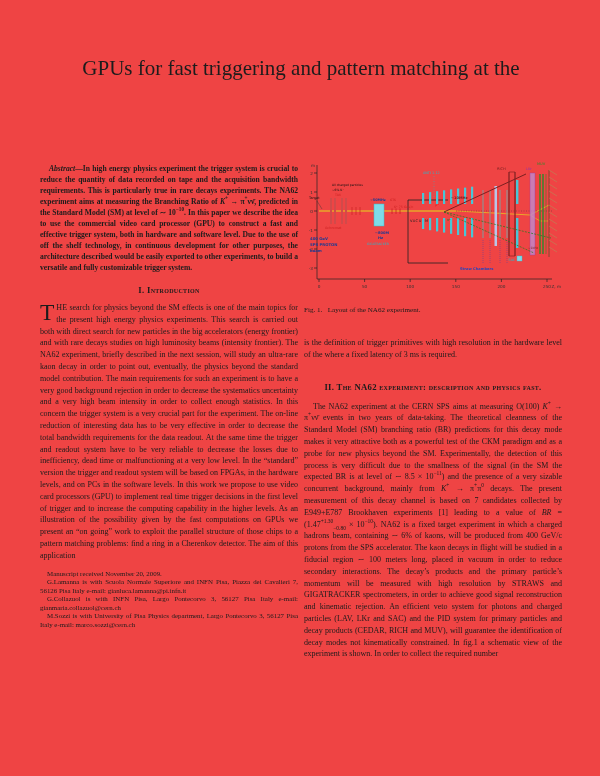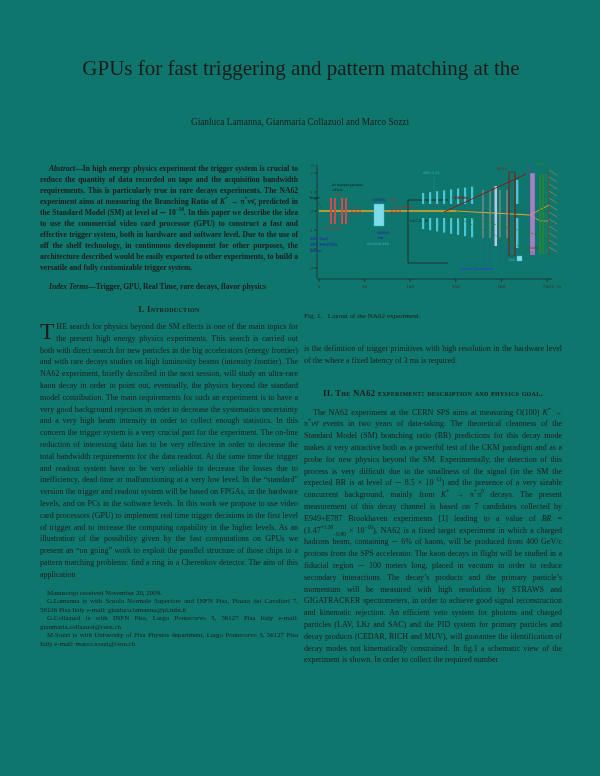--- a/index.html
+++ b/index.html
@@ -1,17 +1,17 @@
 <!DOCTYPE html>
 <html><head>
 <meta charset="utf-8">
 <style>
   html,body { margin:0; padding:0; background:#ffffff; }
   .page {
-    position:relative; width:600px; height:776px; background:#0f766e;
+    position:relative; width:600px; height:776px; background:#ef4444;
     color:#1c1c1c; font-family:"Liberation Serif", serif; overflow:hidden;
   }
   .title { position:absolute; top:55px; left:40px; right:38px; text-align:center;
            font-size:21px; line-height:27.5px; font-weight:400; }
   .authors { position:absolute; top:117px; left:0; right:0; text-align:center; font-size:9.3px; }
   .col { position:absolute; top:160px; width:258px; text-align:justify; }
   .col-left { left:40px; }
   .col-right { left:304px; }
   p { margin:0; }
   .abstract { font-weight:bold; font-size:7.6px; line-height:11px; text-indent:9px; margin-top:3px; }
@@ -19,38 +19,36 @@
   h2.sec { font-size:8.7px; font-weight:700; font-variant:small-caps; text-align:center;
            margin:12px 0 7px; letter-spacing:0.3px; }
   h2.sec2 { margin:21px 0 9px; padding:0 14px; }
   .body { font-size:8px; line-height:11.8px; }
   .indent { text-indent:9px; }
   .dropcap { float:left; font-size:23.5px; line-height:19.5px; padding:1px 2px 0 0; }
   sup, sub { font-size:68%; line-height:0; }
   .footnotes { margin-top:8px; font-size:6.9px; line-height:8.5px; }
   .footnotes p { text-indent:7px; }
   figure { margin:0; }
-  figcaption { font-size:7.1px; margin-top:13px; text-align:left; white-space:pre-wrap; }
+  figcaption { font-size:7.1px; margin-top:7px; text-align:left; white-space:pre-wrap; }
   .cont { margin-top:23px; }
   .fig text { font-family:"DejaVu Sans", sans-serif; }
 </style>
 </head>
 <body>
 
 <div class="page">
 
   <div class="title">
     <div>GPUs for fast triggering and pattern matching at the</div>
   </div>
 
-  <div class="authors">Gianluca Lamanna, Gianmaria Collazuol and Marco Sozzi</div>
 
   <div class="col col-left">
     <p class="abstract"><i>Abstract</i>—In high energy physics experiment the trigger system is crucial to reduce the quantity of data recorded on tape and the acquisition bandwidth requirements. This is particularly true in rare decays experiments. The NA62 experiment aims at measuring the Branching Ratio of <i>K</i><sup>+</sup> → π<sup>+</sup>νν̄, predicted in the Standard Model (SM) at level of ∼ 10<sup>−10</sup>. In this paper we describe the idea to use the commercial video card processor (GPU) to construct a fast and effective trigger system, both in hardware and software level. Due to the use of off the shelf technology, in continuous development for other purposes, the architecture described would be easily exported to other experiments, to build a versatile and fully customizable trigger system.</p>
-    <p class="abstract index"><i>Index Terms</i>—Trigger, GPU, Real Time, rare decays, flavor physics</p>
 
     <h2 class="sec">I. Introduction</h2>
 
     <p class="body"><span class="dropcap">T</span><span>HE search for physics beyond the SM effects is one of the main topics for the present high energy physics experiments. This search is carried out both with direct search for new particles in the big accelerators (energy frontier) and with rare decays studies on high luminosity beams (intensity frontier). The NA62 experiment, briefly described in the next session, will study an ultra-rare kaon decay in order to point out, eventually, the physics beyond the standard model contribution. The main requirements for such an experiment is to have a very good background rejection in order to decrease the systematics uncertainty and a very high beam intensity in order to collect enough statistics. In this concern the trigger system is a very crucial part for the experiment. The on-line reduction of interesting data has to be very effective in order to decrease the total bandwidth requirements for the data readout. At the same time the trigger and readout system have to be very reliable to decrease the losses due to inefficiency, dead time or malfunctioning at a very low level. In the “standard” version the trigger and readout system will be based on FPGAs, in the hardware levels, and on PCs in the software levels. In this work we propose to use video card processors (GPU) to implement real time trigger decisions in the first level of trigger and to increase the computing capability in the higher levels. As an illustration of the possibility given by the fast computations on GPUs we present an “on going” work to exploit the parallel structure of those chips to a pattern matching problems: find a ring in a Cherenkov detector. The aim of this application</span></p>
 
     <div class="footnotes">
       <p>Manuscript received November 20, 2009.</p>
       <p>G.Lamanna is with Scuola Normale Superiore and INFN Pisa, Piazza dei Cavalieri 7, 56126 Pisa Italy e-mail: gianluca.lamanna@pi.infn.it</p>
       <p>G.Collazuol is with INFN Pisa, Largo Pontecorvo 3, 56127 Pisa Italy e-mail: gianmaria.collazuol@cern.ch</p>
       <p>M.Sozzi is with University of Pisa Physics department, Largo Pontecorvo 3, 56127 Pisa Italy e-mail: marco.sozzi@cern.ch</p>
@@ -222,18 +220,18 @@
 
         <rect x="213" y="96" width="5" height="5" fill="#7fdbe8" stroke="#3bbccc" stroke-width="0.4"></rect>
         <text x="211" y="100.5" text-anchor="end" font-size="3.2" fill="#2ab6c9">SAC</text>
         <text x="224" y="89" font-size="3" fill="#7a2020">~1kHz</text>
       </svg>
       <figcaption>Fig. 1.   Layout of the NA62 experiment.</figcaption>
     </figure>
 
     <p class="body cont">is the definition of trigger primitives with high resolution in the hardware level of the where a fixed latency of 3 ms is required.</p>
 
-    <h2 class="sec sec2">II. The NA62 experiment: description and physics goal.</h2>
+    <h2 class="sec sec2">II. The NA62 experiment: description and physics fast.</h2>
 
     <p class="body indent">The NA62 experiment at the CERN SPS aims at measuring O(100) <i>K</i><sup>+</sup> → π<sup>+</sup>νν̄ events in two years of data-taking. The theoretical cleanness of the Standard Model (SM) branching ratio (BR) predictions for this decay mode makes it very attractive both as a powerful test of the CKM paradigm and as a probe for new physics beyond the SM. Experimentally, the detection of this process is very difficult due to the smallness of the signal (in the SM the expected BR is at level of ∼ 8.5 × 10<sup>−11</sup>) and the presence of a very sizable concurrent background, mainly from <i>K</i><sup>+</sup> → π<sup>+</sup>π<sup>0</sup> decays. The present measurement of this decay channel is based on 7 candidates collected by E949+E787 Brookhaven experiments [1] leading to a value of <i>BR</i> = (1.47<sup>+1.30</sup><sub>−0.80</sub> × 10<sup>−10</sup>). NA62 is a fixed target experiment in which a charged hadrons beam, containing ∼ 6% of kaons, will be produced from 400 GeV/c protons from the SPS accelerator. The kaon decays in flight will be studied in a fiducial region ∼ 100 meters long, placed in vacuum in order to reduce secondary interactions. The decay’s products and the primary particle’s momentum will be measured with high resolution by STRAWS and GIGATRACKER spectrometers, in order to achieve good signal reconstruction and kinematic rejection. An efficient veto system for photons and charged particles (LAV, LKr and SAC) and the PID system for primary particles and decay products (CEDAR, RICH and MUV), will guarantee the identification of decay modes not kinematically constrained. In fig.1 a schematic view of the experiment is shown. In order to collect the required number</p>
   </div>
 
 </div>
 
 </body></html>

